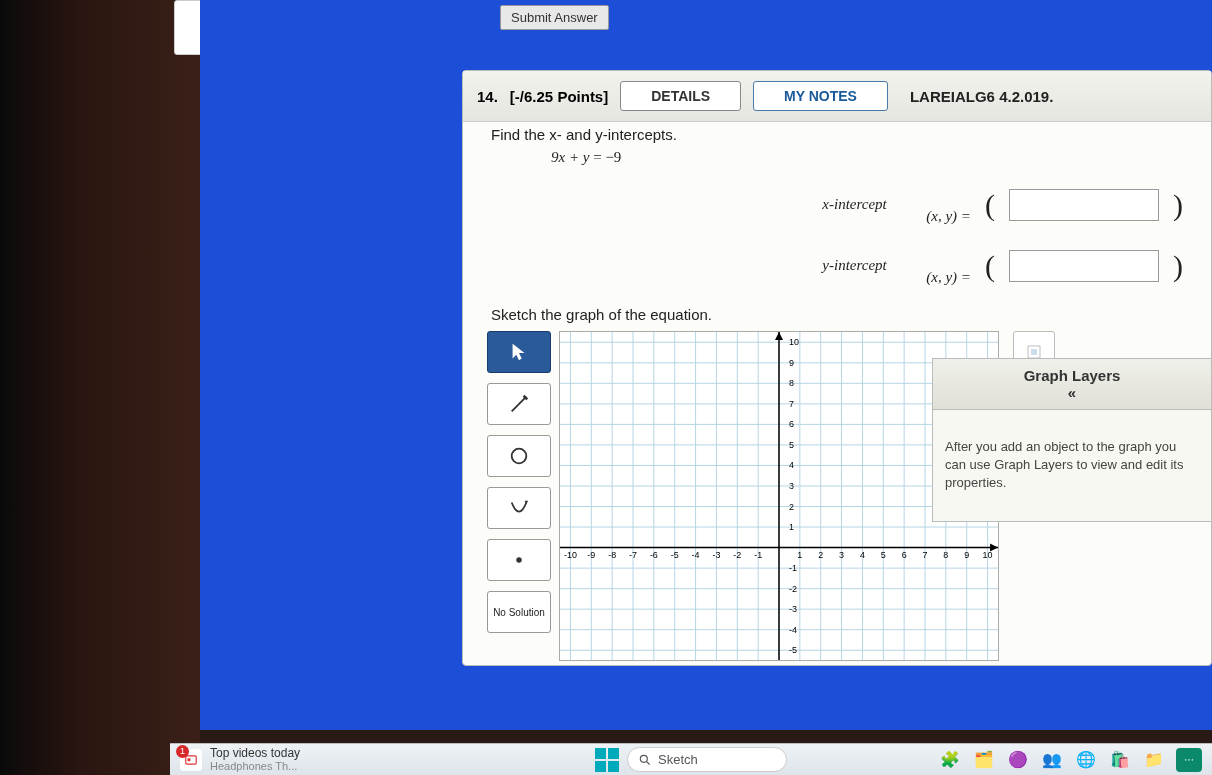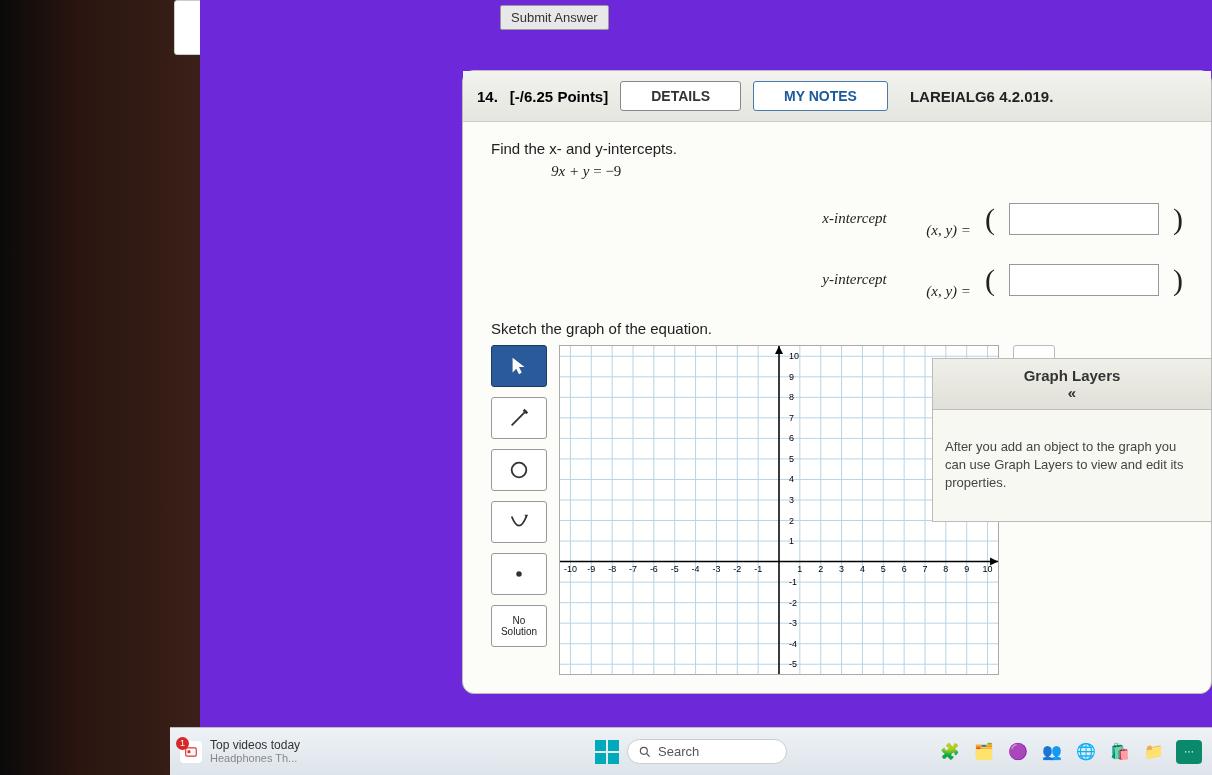--- a/index.html
+++ b/index.html
@@ -10,21 +10,21 @@
     height: 775px;
     overflow: hidden;
     position: relative;
   }
   .page {
     position: absolute;
     left: 200px;
     top: 0;
     right: 0;
     bottom: 45px;
-    background: #6d28d9;
+    background: #1d4ed8;
     overflow: hidden;
   }
   .left-dark {
     position: absolute;
     left: 0; top: 0; bottom: 0; width: 200px;
     background: linear-gradient(90deg, #0a0a0a 0%, #2a1510 40%, #3a2018 100%);
   }
   .prev-card-edge {
     position: absolute;
     left: 174px; top: 0; width: 30px; height: 55px;
@@ -42,21 +42,21 @@
     padding: 4px 10px;
     font-size: 13px;
     color: #333;
     cursor: pointer;
     border-radius: 2px;
   }
   .question-card {
     position: absolute;
     left: 262px; top: 70px; right: 0;
     border: 1px solid #bbb;
-    border-radius: 12px;
+    border-radius: 4px;
     background: #fcfcf8;
   }
   .q-header {
     background: linear-gradient(#f2f2ee, #e6e6e0);
     border-bottom: 1px solid #ccc;
     padding: 10px 14px;
     display: flex;
     align-items: center;
     gap: 12px;
     font-size: 15px;
@@ -68,21 +68,21 @@
     border: 1px solid #888;
     padding: 6px 30px;
     font-size: 14px;
     font-weight: bold;
     color: #333;
     cursor: pointer;
     border-radius: 3px;
   }
   .hdr-btn.notes { color: #1a5a9a; border-color: #4a7aaa; }
   .ref { font-weight: bold; margin-left: 10px; color: #222; }
-  .q-body { padding: 18px 28px; font-size: 15px; color: #222; position: relative; }
+  .q-body { padding: 4px 28px; font-size: 15px; color: #222; position: relative; }
   .instr { margin-bottom: 6px; }
   .equation { font-family: "Times New Roman", serif; font-style: italic; padding-left: 60px; margin-bottom: 18px; }
   .equation .num { font-style: normal; }
   .intc-row { display: flex; align-items: center; gap: 14px; margin-bottom: 20px; font-family: "Times New Roman", serif; justify-content: flex-end; }
   .intc-label { font-style: italic; width: 90px; }
   .xy { font-style: italic; margin-top: 24px; }
   .paren { font-size: 30px; font-family: "Times New Roman", serif; line-height: 1; }
   .ans-input {
     border: 1px solid #999;
     height: 32px;
@@ -97,21 +97,21 @@
     align-items: flex-start;
   }
   .toolbar {
     display: flex;
     flex-direction: column;
     gap: 10px;
     width: 56px;
     align-items: center;
   }
   .tool {
-    width: 56px; height: 42px;
+    width: 64px; height: 42px;
     border: 1px solid #999;
     border-radius: 3px;
     background: #fff;
     display: flex;
     align-items: center;
     justify-content: center;
     cursor: pointer;
     font-size: 18px;
   }
   .tool.selected {
@@ -184,21 +184,21 @@
   }
   
   .grid-svg { position: absolute; inset: 0; }
   .grid-line { stroke: #b5d5e5; stroke-width: 1; }
   .axis-line { stroke: #000; stroke-width: 1.5; }
   .tick-label { font-size: 9px; fill: #000; font-family: Arial; }
   
   .taskbar {
     position: absolute;
     left: 170px; right: 0; bottom: 0;
-    height: 48px;
+    height: 32px;
     background: linear-gradient(#eef2f6, #dde4ea);
     border-top: 1px solid #bbb;
     display: flex;
     align-items: center;
     padding: 2px 10px;
     gap: 10px;
   }
   .news {
     display: flex;
     align-items: center;
@@ -490,21 +490,21 @@
         <div></div>
         <div></div>
         <div></div>
         <div></div>
       </div>
     <div class="search-pill">
       <svg width="14" height="14" viewBox="0 0 24 24">
           <circle cx="10" cy="10" r="6" fill="none" stroke="#555" stroke-width="2"></circle>
           <line x1="15" y1="15" x2="20" y2="20" stroke="#555" stroke-width="2"></line>
         </svg>
-      <span>Search</span>
+      <span>Sketch</span>
     </div>
   </div>
 
   <div class="tray">
     <div class="tray-ic">🧩</div>
     <div class="tray-ic">🗂️</div>
     <div class="tray-ic">🟣</div>
     <div class="tray-ic">👥</div>
     <div class="tray-ic">🌐</div>
     <div class="tray-ic">🛍️</div>

